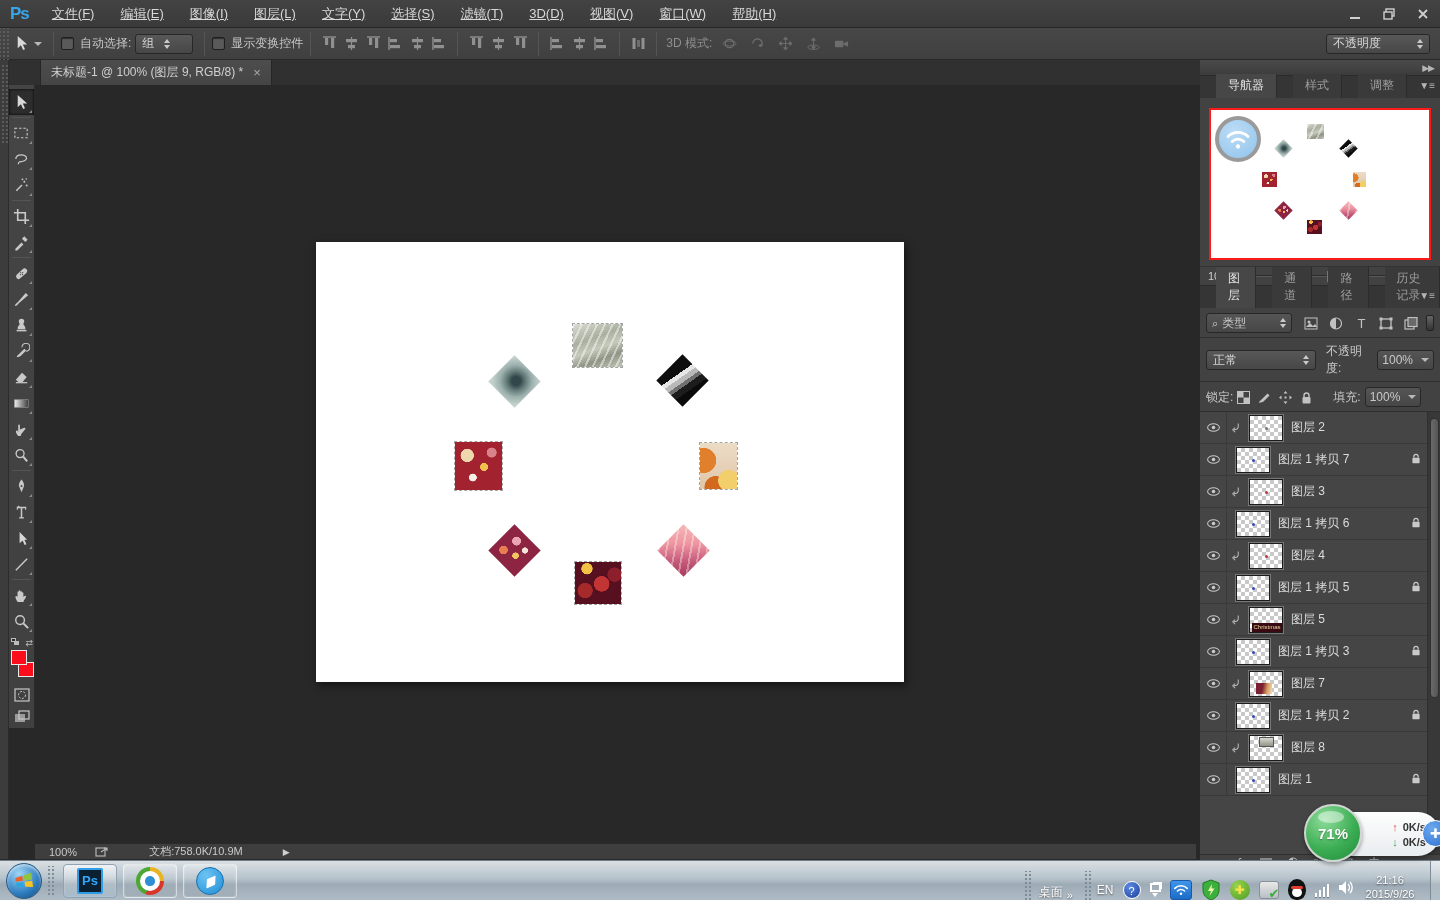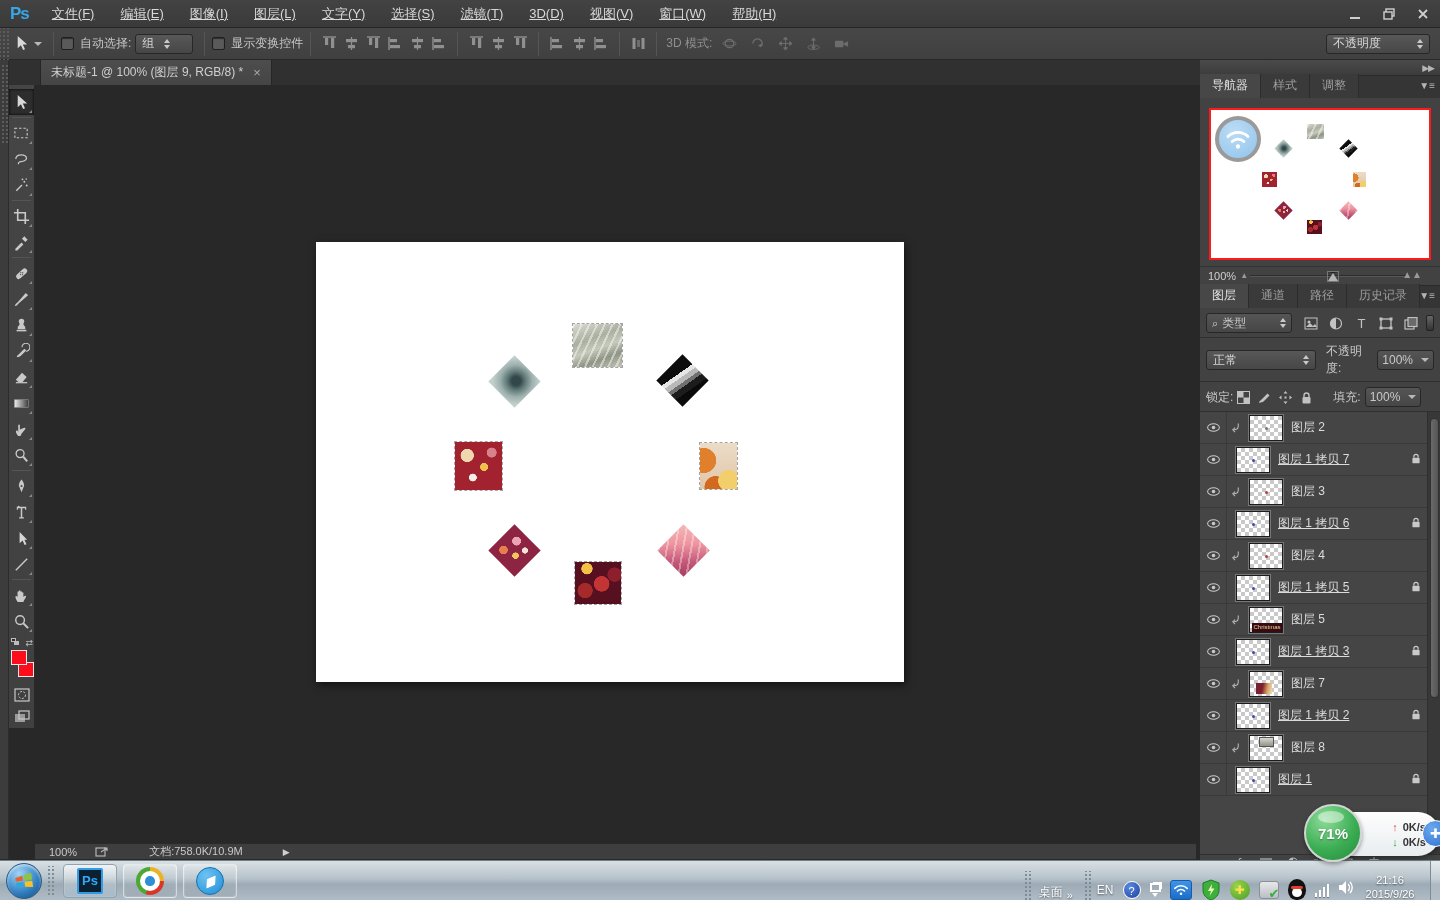--- a/index.html
+++ b/index.html
@@ -118,21 +118,21 @@
   .statusbar .zoomtxt { margin-left:14px; }
   .statusbar .exp-ico { margin-left:18px; width:14px; height:11px; }
   .statusbar .docinfo { margin-left:40px; }
   .statusbar .flyout { margin-left:40px; color:#cfcfcf; font-size:9px; }
 
   
   .dock { position:absolute; left:1200px; top:60px; width:240px; height:799px; background:#3d3d3d; }
   .dock-head { height:16px; background:linear-gradient(#4a4a4a,#3c3c3c); border-bottom:1px solid #2a2a2a;
     display:flex; justify-content:flex-end; align-items:center; color:#b5b5b5; font-size:9px; padding-right:6px; letter-spacing:-1px; }
   .ptabs { display:flex; height:22px; background:#353535; align-items:flex-end; position:relative; }
-  .ptab { padding:3px 12px 4px; font-size:12px; color:#9d9d9d; background:#3a3a3a; border-right:1px solid #2c2c2c; }
+  .ptab { padding:3px 12px 4px; font-size:12px; color:#9d9d9d; background:#3a3a3a; border-right:1px solid #2c2c2c;margin-left:16px; }
   .ptab.active { background:#474747; color:#e2e2e2; }
   .pmenu { position:absolute; right:5px; top:4px; color:#b5b5b5; font-size:10px; }
   .nav-body { background:#424242; padding:10px 8px 6px; }
   .nav-preview { position:relative; width:222px; height:152px; background:#fff; border:2px solid #ff1a1a; margin:0 auto; }
   .nimg { position:absolute; }
   .n-top{left:96px;top:14px;width:17px;height:15px}
   .n-ul{left:66px;top:32px;width:13px;height:13px}
   .n-ur{left:131px;top:32px;width:13px;height:13px}
   .n-left{left:51px;top:62px;width:15px;height:15px}
   .n-right{left:142px;top:62px;width:13px;height:15px}
@@ -167,21 +167,21 @@
   .lay-lock-ico svg { width:13px; height:13px; }
   .layer-rows { position:relative; height:442px; overflow:hidden; background:#454545; }
   .lrow { display:flex; align-items:center; height:32px; border-bottom:1px solid #3a3a3a; position:relative; }
   .eye-cell { width:27px; height:32px; display:flex; align-items:center; justify-content:center; border-right:1px solid #3a3a3a; }
   .eye-cell svg { width:15px; height:11px; }
   .clip-cell { width:16px; display:flex; justify-content:center; }
   .clip-cell svg { width:11px; height:11px; }
   .thumb { width:34px; height:26px; border:1px solid #1c1c1c; outline:1px solid #777; margin:0 8px 0 6px;
     background:repeating-conic-gradient(#c9c9c9 0% 25%,#fff 25% 50%); background-size:8px 8px; position:relative; overflow:hidden; }
   .lname { font-size:12px; color:#dcdcdc; white-space:nowrap; }
-  .lname.u { text-decoration:underline; }
+  .lname.u { }
   .lock-cell { position:absolute; right:18px; }
   .lock-cell svg { width:12px; height:13px; }
   .t-dot { position:absolute; left:15px; top:11px; width:3px; height:3px; border-radius:50%; }
   .t-christmas { position:absolute; left:2px; bottom:0; width:30px; height:9px; background:#3a0a12; color:#e8d9a0;
     font-size:6px; line-height:9px; text-align:center; overflow:hidden; }
   .t-flower { position:absolute; left:3px; bottom:1px; width:16px; height:12px; border-radius:40%;
     background:radial-gradient(circle at 40% 40%,#f2a0c0,#c2406a); }
   .t-photo { position:absolute; left:6px; bottom:2px; width:16px; height:11px;
     background:linear-gradient(100deg,#7a2030 40%,#d8a060 70%,#f0e0c0); }
   .t-gray { position:absolute; left:9px; top:1px; width:15px; height:10px;

